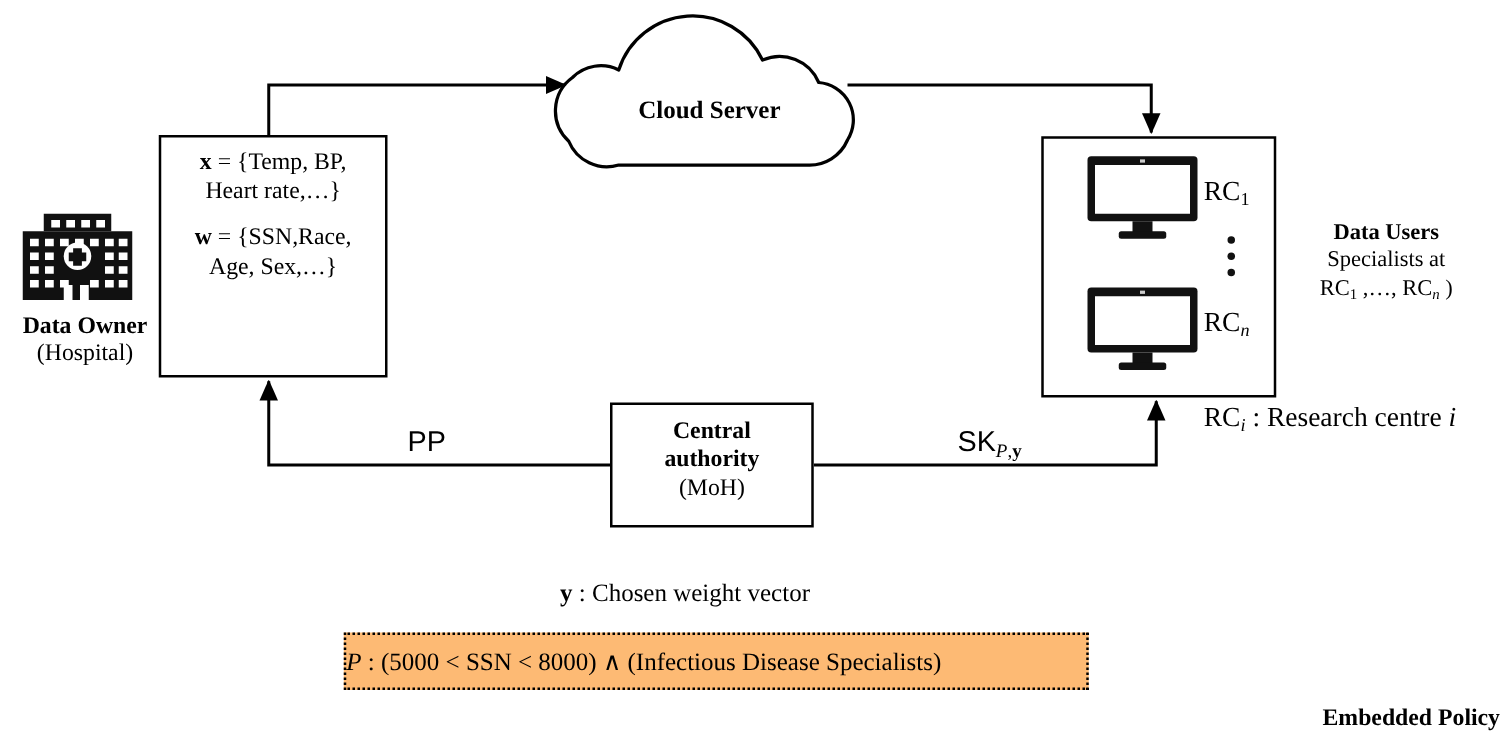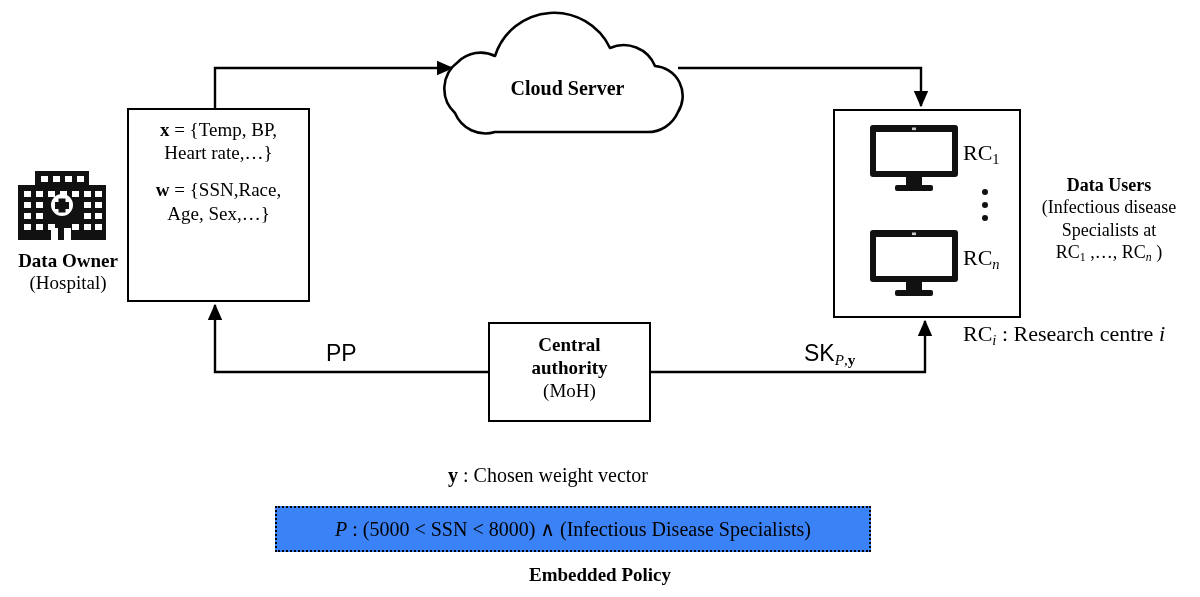--- a/index.html
+++ b/index.html
@@ -135,21 +135,21 @@
     text-align: center;
     line-height: 1.2;
   }
 
   
   #pp-lbl {
     left: 326px; top: 340px;
     font-size: 23px;
   }
   #sk-lbl {
-    left: 804px; top: 340px;
+    left: 766px; top: 340px;
     font-size: 23px;
     text-align: right;
   }
   .sub {
     font-size: 0.66em;
     vertical-align: -0.28em;
   }
 
   
   #y-lbl {
@@ -157,34 +157,34 @@
     width: 1096px;
     font-size: 20px;
     text-align: center;
   }
   #policy-box {
     position: absolute;
     left: 275px; top: 506px;
     width: 596px; height: 46px;
     border: 2px dotted #000;
     box-sizing: border-box;
-    background: #3b82f6;
+    background: #fdba74;
     display: flex;
     align-items: center;
-    justify-content: center;
+    justify-content: flex-start;
   }
   #policy-text {
     font-size: 20px;
     white-space: nowrap;
   }
   #emb-lbl {
     left: 0px; top: 564px;
     width: 1200px;
     font-size: 19px;
-    text-align: center;
+    text-align: right;
     font-weight: bold;
   }
 </style>
 </head>
 <body>
 
 <div id="canvas">
 
   <svg id="wires" viewBox="0 0 1200 597">
     <defs>
@@ -301,21 +301,20 @@
   </div>
 
   <svg id="rc-dots" viewBox="0 0 12 34">
     <circle cx="6" cy="4" r="3" fill="#111111"></circle>
     <circle cx="6" cy="17" r="3" fill="#111111"></circle>
     <circle cx="6" cy="30" r="3" fill="#111111"></circle>
   </svg>
 
   <div class="lbl" id="du-cap">
     <div class="bold">Data Users</div>
-    <div>(Infectious disease</div>
     <div>Specialists at</div>
     <div><span>RC</span><span class="sub">1</span><span> ,…, RC</span><span class="sub ital">n</span><span> )</span></div>
   </div>
 
   <div class="lbl" id="rc-legend"><span>RC</span><span class="sub ital">i</span><span> : Research centre </span><span class="ital">i</span></div>
 
   <div id="ca-box"></div>
   <div id="ca-text">
     <div class="bold">Central</div>
     <div class="bold">authority</div>

